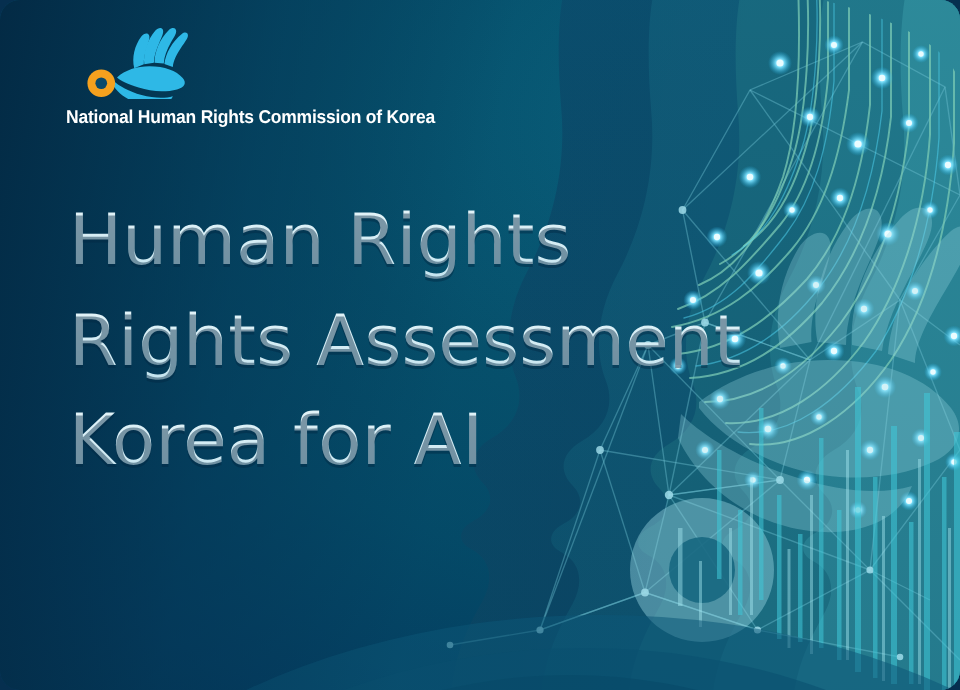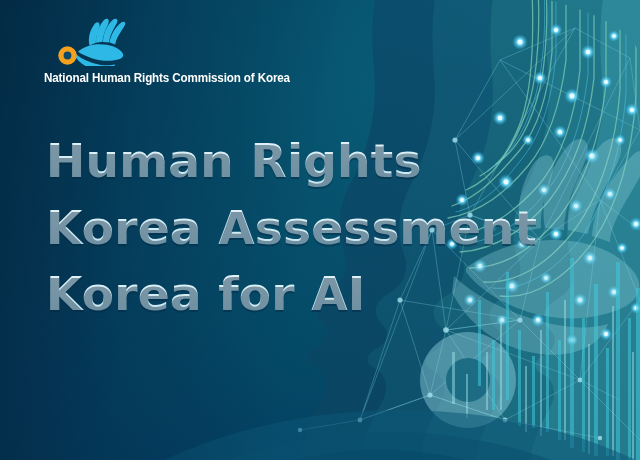--- a/index.html
+++ b/index.html
@@ -8,20 +8,21 @@
     background: #062f4f;
   }
   #cover {
     position: relative;
     width: 640px;
     height: 460px;
     overflow: hidden;
     background: #043c60;
     font-family: "Liberation Sans", sans-serif;
     user-select: none;
+    border-radius: 13px;
   }
   .layer {
     position: absolute;
     inset: 0;
     width: 640px;
     height: 460px;
   }
   
   .bg-base {
     background:
@@ -56,21 +57,21 @@
     transform-origin: left center;
   }
   
   .headline {
     position: absolute;
     left: 46px;
     top: 128px;
     margin: 0;
     font-size: 47px;
     line-height: 1.42;
-    font-weight: bold;
+    font-weight: normal;
     letter-spacing: 0.2px;
     color: #cfe9f2;
     text-shadow: 0 2px 0 rgba(3,40,66,0.45);
     font-family: "DejaVu Sans", sans-serif;
   }
   .headline .line { display: block; white-space: nowrap; }
   .headline .line:nth-child(1) { background: linear-gradient(180deg,#eaf7fb 0%, #bfe2ee 100%); -webkit-background-clip: text; background-clip: text; color: transparent; }
   .headline .line:nth-child(2) { background: linear-gradient(180deg,#eaf7fb 0%, #bfe2ee 100%); -webkit-background-clip: text; background-clip: text; color: transparent; }
   .headline .line:nth-child(3) { background: linear-gradient(180deg,#eaf7fb 0%, #bfe2ee 100%); -webkit-background-clip: text; background-clip: text; color: transparent; }
 </style>
@@ -380,17 +381,17 @@
         </g>
         <circle cx="11.5" cy="37.5" r="9.2" fill="#f5a11e"></circle>
         <circle cx="11.5" cy="37.5" r="3.9" fill="#0a4a6b"></circle>
       </svg>
     </div>
     <div class="logo-caption">National Human Rights Commission of Korea</div>
   </div>
 
   <h1 class="headline">
     <span class="line">Human Rights</span>
-    <span class="line">Korea Assessment</span>
+    <span class="line">Rights Assessment</span>
     <span class="line">Korea for AI</span>
   </h1>
 
 </div>
 
 </body></html>

